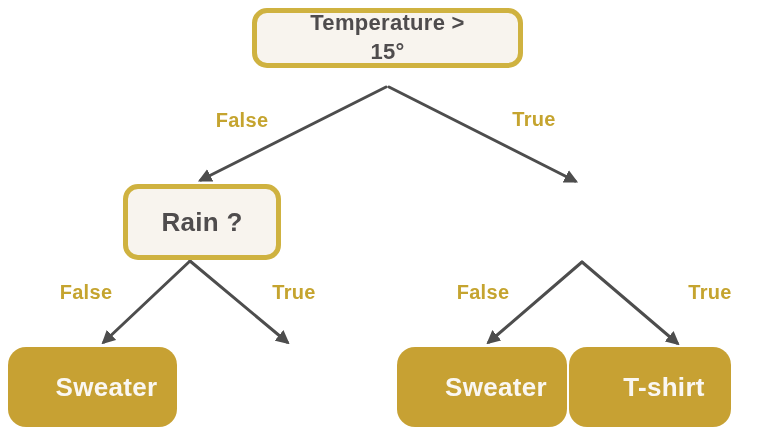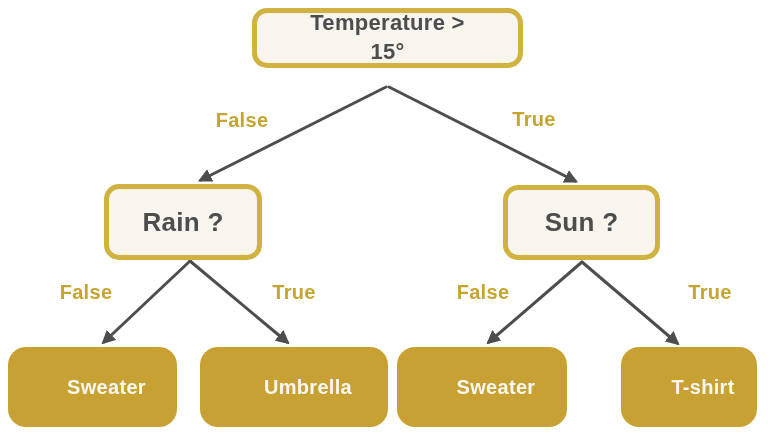--- a/index.html
+++ b/index.html
@@ -47,40 +47,40 @@
     text-align: center;
     font-weight: 700;
     color: var(--text_dark);
     letter-spacing: 0.3px;
   }
   .node-root {
     left: 252px; top: 8px; width: 271px; height: 60px;
     font-size: 22px; line-height: 1.3;
     white-space: pre-line;
   }
-  .node-rain { left: 104px; top: 184px; width: 158px; height: 76px; font-size: 26px; }
+  .node-rain { left: 123px; top: 184px; width: 158px; height: 76px; font-size: 26px; }
   .node-sun  { left: 503px; top: 185px; width: 157px; height: 75px; font-size: 26px; }
   .leaf {
     position: absolute;
     top: 347px; height: 80px;
     background: var(--leaf_fill);
     color: var(--leaf_text);
     border-radius: 18px;
     display: flex;
     align-items: center;
     justify-content: center;
     font-weight: 700;
-    font-size: 20px;
+    font-size: 26px;
     letter-spacing: 0.3px;
     padding-left: 28px;
   }
   .leaf-1 { left: 8px;   width: 169px; }
   .leaf-2 { left: 200px; width: 188px; }
   .leaf-3 { left: 397px; width: 170px; }
-  .leaf-4 { left: 621px; width: 136px; }
+  .leaf-4 { left: 569px; width: 162px; }
   .edge-label {
     position: absolute;
     transform: translate(-50%, -50%);
     font-weight: 700;
     font-size: 20px;
     color: var(--gold_label);
     letter-spacing: 0.3px;
     white-space: nowrap;
   }
   .el-1 { left: 242px; top: 120px; }
@@ -107,25 +107,23 @@
     <line class="edge" x1="190" y1="261" x2="287" y2="342" marker-end="url(#arrowhead)"></line>
     <line class="edge" x1="582" y1="262" x2="489" y2="342" marker-end="url(#arrowhead)"></line>
     <line class="edge" x1="582" y1="262" x2="677" y2="343" marker-end="url(#arrowhead)"></line>
   </svg>
 
   <div class="node node-root">Temperature &gt;
 15°</div>
 
   <div class="node node-rain">Rain ?</div>
 
-  <div class="node node-sun">Sun ?</div>
 
   <div class="leaf leaf-1">Sweater</div>
 
-  <div class="leaf leaf-2">Umbrella</div>
 
   <div class="leaf leaf-3">Sweater</div>
 
   <div class="leaf leaf-4">T-shirt</div>
 
   <div class="edge-label el-1">False</div>
 
   <div class="edge-label el-2">True</div>
 
   <div class="edge-label el-3">False</div>

